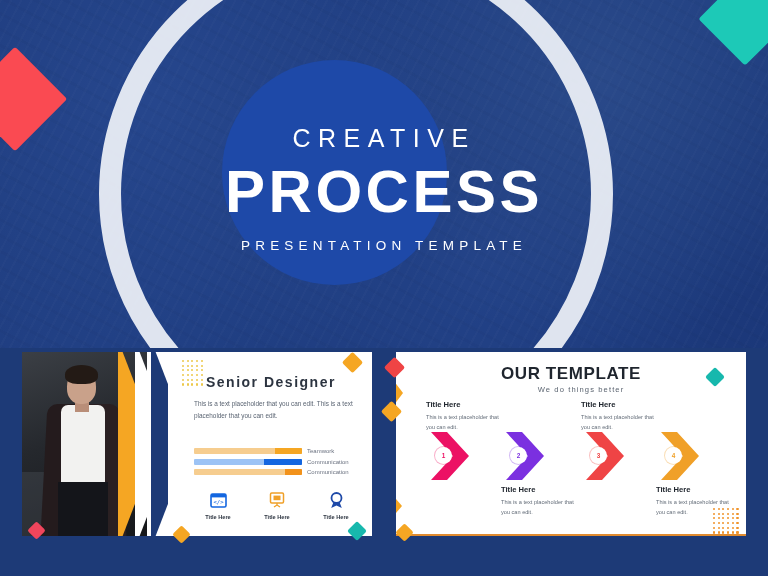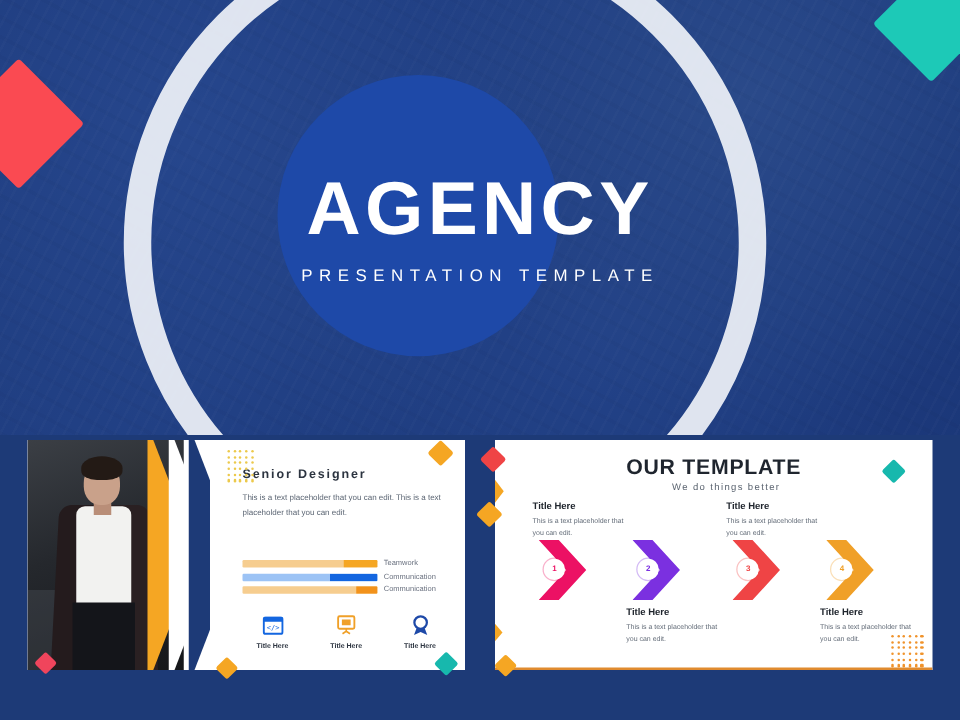--- a/index.html
+++ b/index.html
@@ -102,21 +102,21 @@
 
   .dots{position:absolute;display:grid;gap:2.6px;}
   .dots span{width:2.1px;height:2.1px;border-radius:50%;display:block;}
   .dots-gold{left:182px;top:360px;grid-template-columns:repeat(5,2.1px);}
   .dots-gold span{background:#ecc94b;}
   .dots-orange{left:713px;top:508px;grid-template-columns:repeat(6,2.1px);}
   .dots-orange span{background:#f0932b;}
 
   .ls-body{position:absolute;left:172px;top:18px;width:166px;}
   .ls-name{font-size:15px;font-weight:700;color:#20262e;letter-spacing:.2px;}
-  .ls-role{font-size:10px;font-weight:700;color:#2c3440;letter-spacing:1.5px;margin-top:4px;}
+  .ls-role{font-size:14px;font-weight:700;color:#2c3440;letter-spacing:1.5px;margin-top:4px;margin-left:12px;}
   .ls-desc{font-size:6.4px;line-height:1.85;color:#5a6472;margin-top:8px;}
 
   .bars{position:absolute;left:172px;top:96px;width:166px;}
   .bar-row{display:flex;align-items:center;margin-bottom:4.5px;}
   .bar-track{position:relative;height:6px;border-radius:1px;overflow:hidden;}
   .bar-fill{position:absolute;right:0;top:0;height:6px;}
   .bar-label{font-size:6px;color:#6b7280;margin-left:5px;white-space:nowrap;}
 
   .icons{position:absolute;left:172px;top:138px;width:166px;display:flex;justify-content:space-between;}
   .icon-col{width:48px;text-align:center;}
@@ -161,21 +161,22 @@
     <div class="hero-photo"></div>
     <div class="hero-tint"></div>
 
     <div class="ring ring-outer"></div>
     <div class="ring ring-inner-core"></div>
 
     <div class="diamond dia-red-tl"></div>
     <div class="diamond dia-teal-tr"></div>
 
     <div class="hero-title">
-      <div class="t-agency">AGENCY</div>
+      <div class="t-creative">CREATIVE</div>
+      <div class="t-agency">PROCESS</div>
       <div class="t-sub">PRESENTATION TEMPLATE</div>
     </div>
   </div>
 
   <div class="slide slide-left">
     <div class="ls-photo">
       <div class="ls-person">
         <div class="p-shadow"></div>
         <div class="p-jacketL"></div>
         <div class="p-jacketR"></div>

